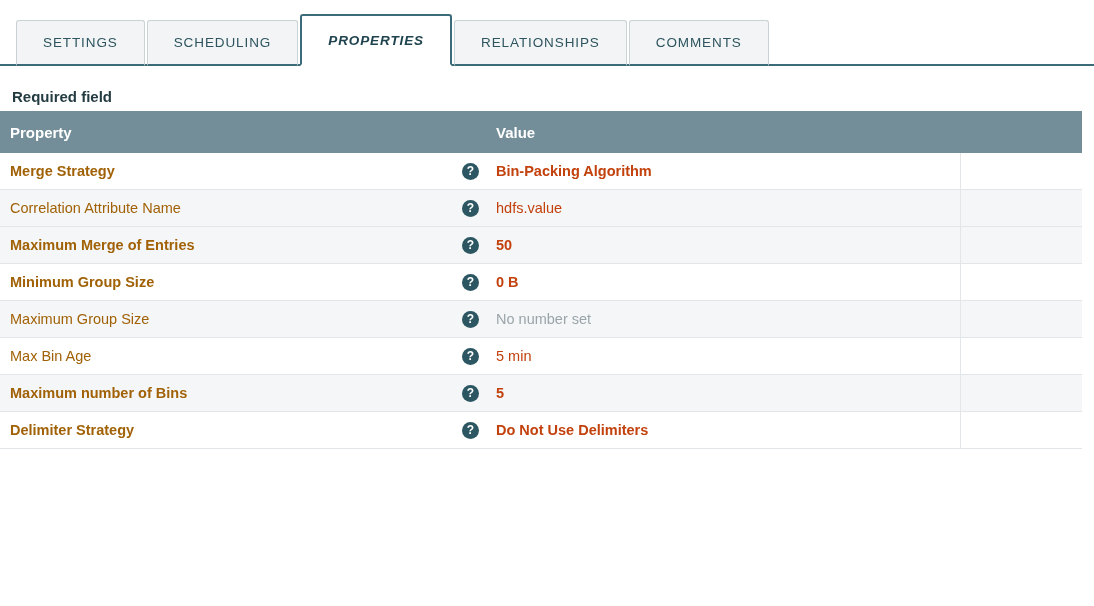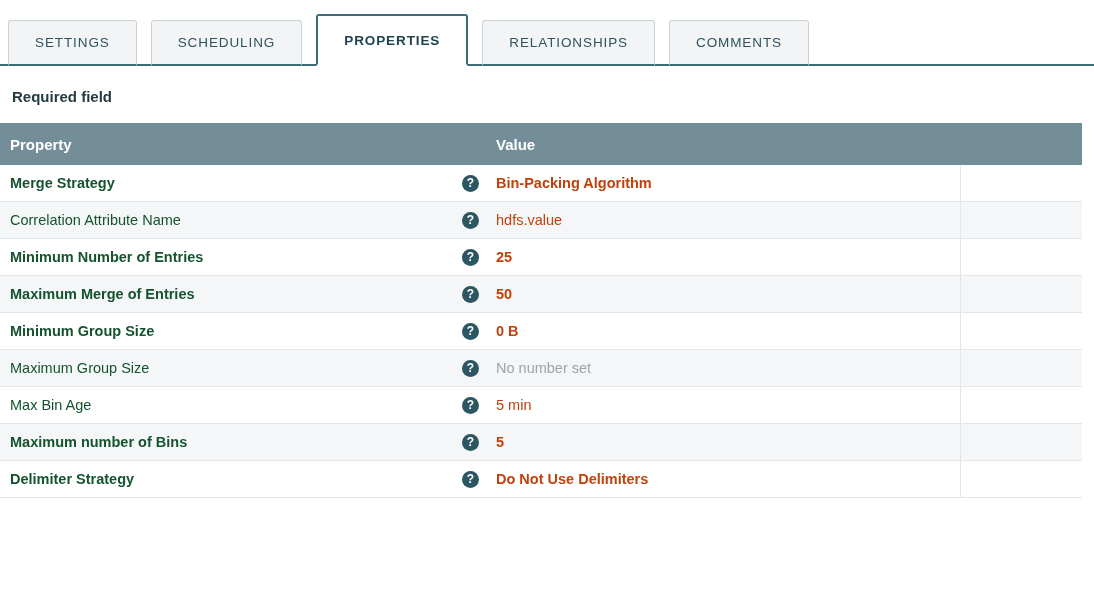--- a/index.html
+++ b/index.html
@@ -13,24 +13,23 @@
     font-family: "Liberation Sans", sans-serif;
     color: #233b41;
     overflow: hidden;
   }
 
   
   .tab-bar {
     position: relative;
     height: 66px;
     box-sizing: border-box;
-    padding-left: 8px;
+    padding-left: 16px;
     display: flex;
     align-items: flex-end;
-    gap: 12px;
   }
   .tab-bar::after {
     content: "";
     position: absolute;
     left: 0;
     right: 0;
     bottom: 0;
     height: 2px;
     background: #3b6a78;
   }
@@ -54,33 +53,34 @@
     cursor: pointer;
     white-space: nowrap;
   }
   .tab.active {
     height: 52px;
     background: #ffffff;
     border: 2px solid #3b6a78;
     border-bottom: 2px solid #ffffff;
     font-weight: bold;
     color: #20444f;
+    font-style: italic;
   }
 
   
   .required-field {
     margin: 22px 0 0 12px;
     font-size: 15px;
     font-weight: bold;
     color: #233b41;
   }
 
   
   .table-wrap {
-    margin-top: 18px;
+    margin-top: 6px;
     width: 1082px;
   }
   table.props {
     border-collapse: collapse;
     width: 1082px;
     table-layout: fixed;
   }
   table.props thead th {
     background: #738e99;
     color: #ffffff;
@@ -100,21 +100,21 @@
     font-size: 14.5px;
     padding: 0 0 0 10px;
     border-bottom: 1px solid #e2e6e8;
     vertical-align: middle;
     background: #ffffff;
   }
   table.props tbody tr.alt td {
     background: #f5f6f7;
   }
   td.prop-name {
-    color: #14532d;
+    color: #a16207;
   }
   td.prop-name.req {
     font-weight: bold;
   }
   td.help-cell {
     padding: 0;
     text-align: left;
   }
   td.value-cell {
     color: #c2410c;
@@ -180,26 +180,20 @@
           <td class="help-cell"><span class="help-icon">?</span></td>
           <td class="value-cell req">Bin-Packing Algorithm</td>
           <td class="extra-cell"></td>
         </tr>
         <tr class="alt">
           <td class="prop-name">Correlation Attribute Name</td>
           <td class="help-cell"><span class="help-icon">?</span></td>
           <td class="value-cell">hdfs.value</td>
           <td class="extra-cell"></td>
         </tr>
-        <tr class="">
-          <td class="prop-name req">Minimum Number of Entries</td>
-          <td class="help-cell"><span class="help-icon">?</span></td>
-          <td class="value-cell req">25</td>
-          <td class="extra-cell"></td>
-        </tr>
         <tr class="alt">
           <td class="prop-name req">Maximum Merge of Entries</td>
           <td class="help-cell"><span class="help-icon">?</span></td>
           <td class="value-cell req">50</td>
           <td class="extra-cell"></td>
         </tr>
         <tr class="">
           <td class="prop-name req">Minimum Group Size</td>
           <td class="help-cell"><span class="help-icon">?</span></td>
           <td class="value-cell req">0 B</td>

